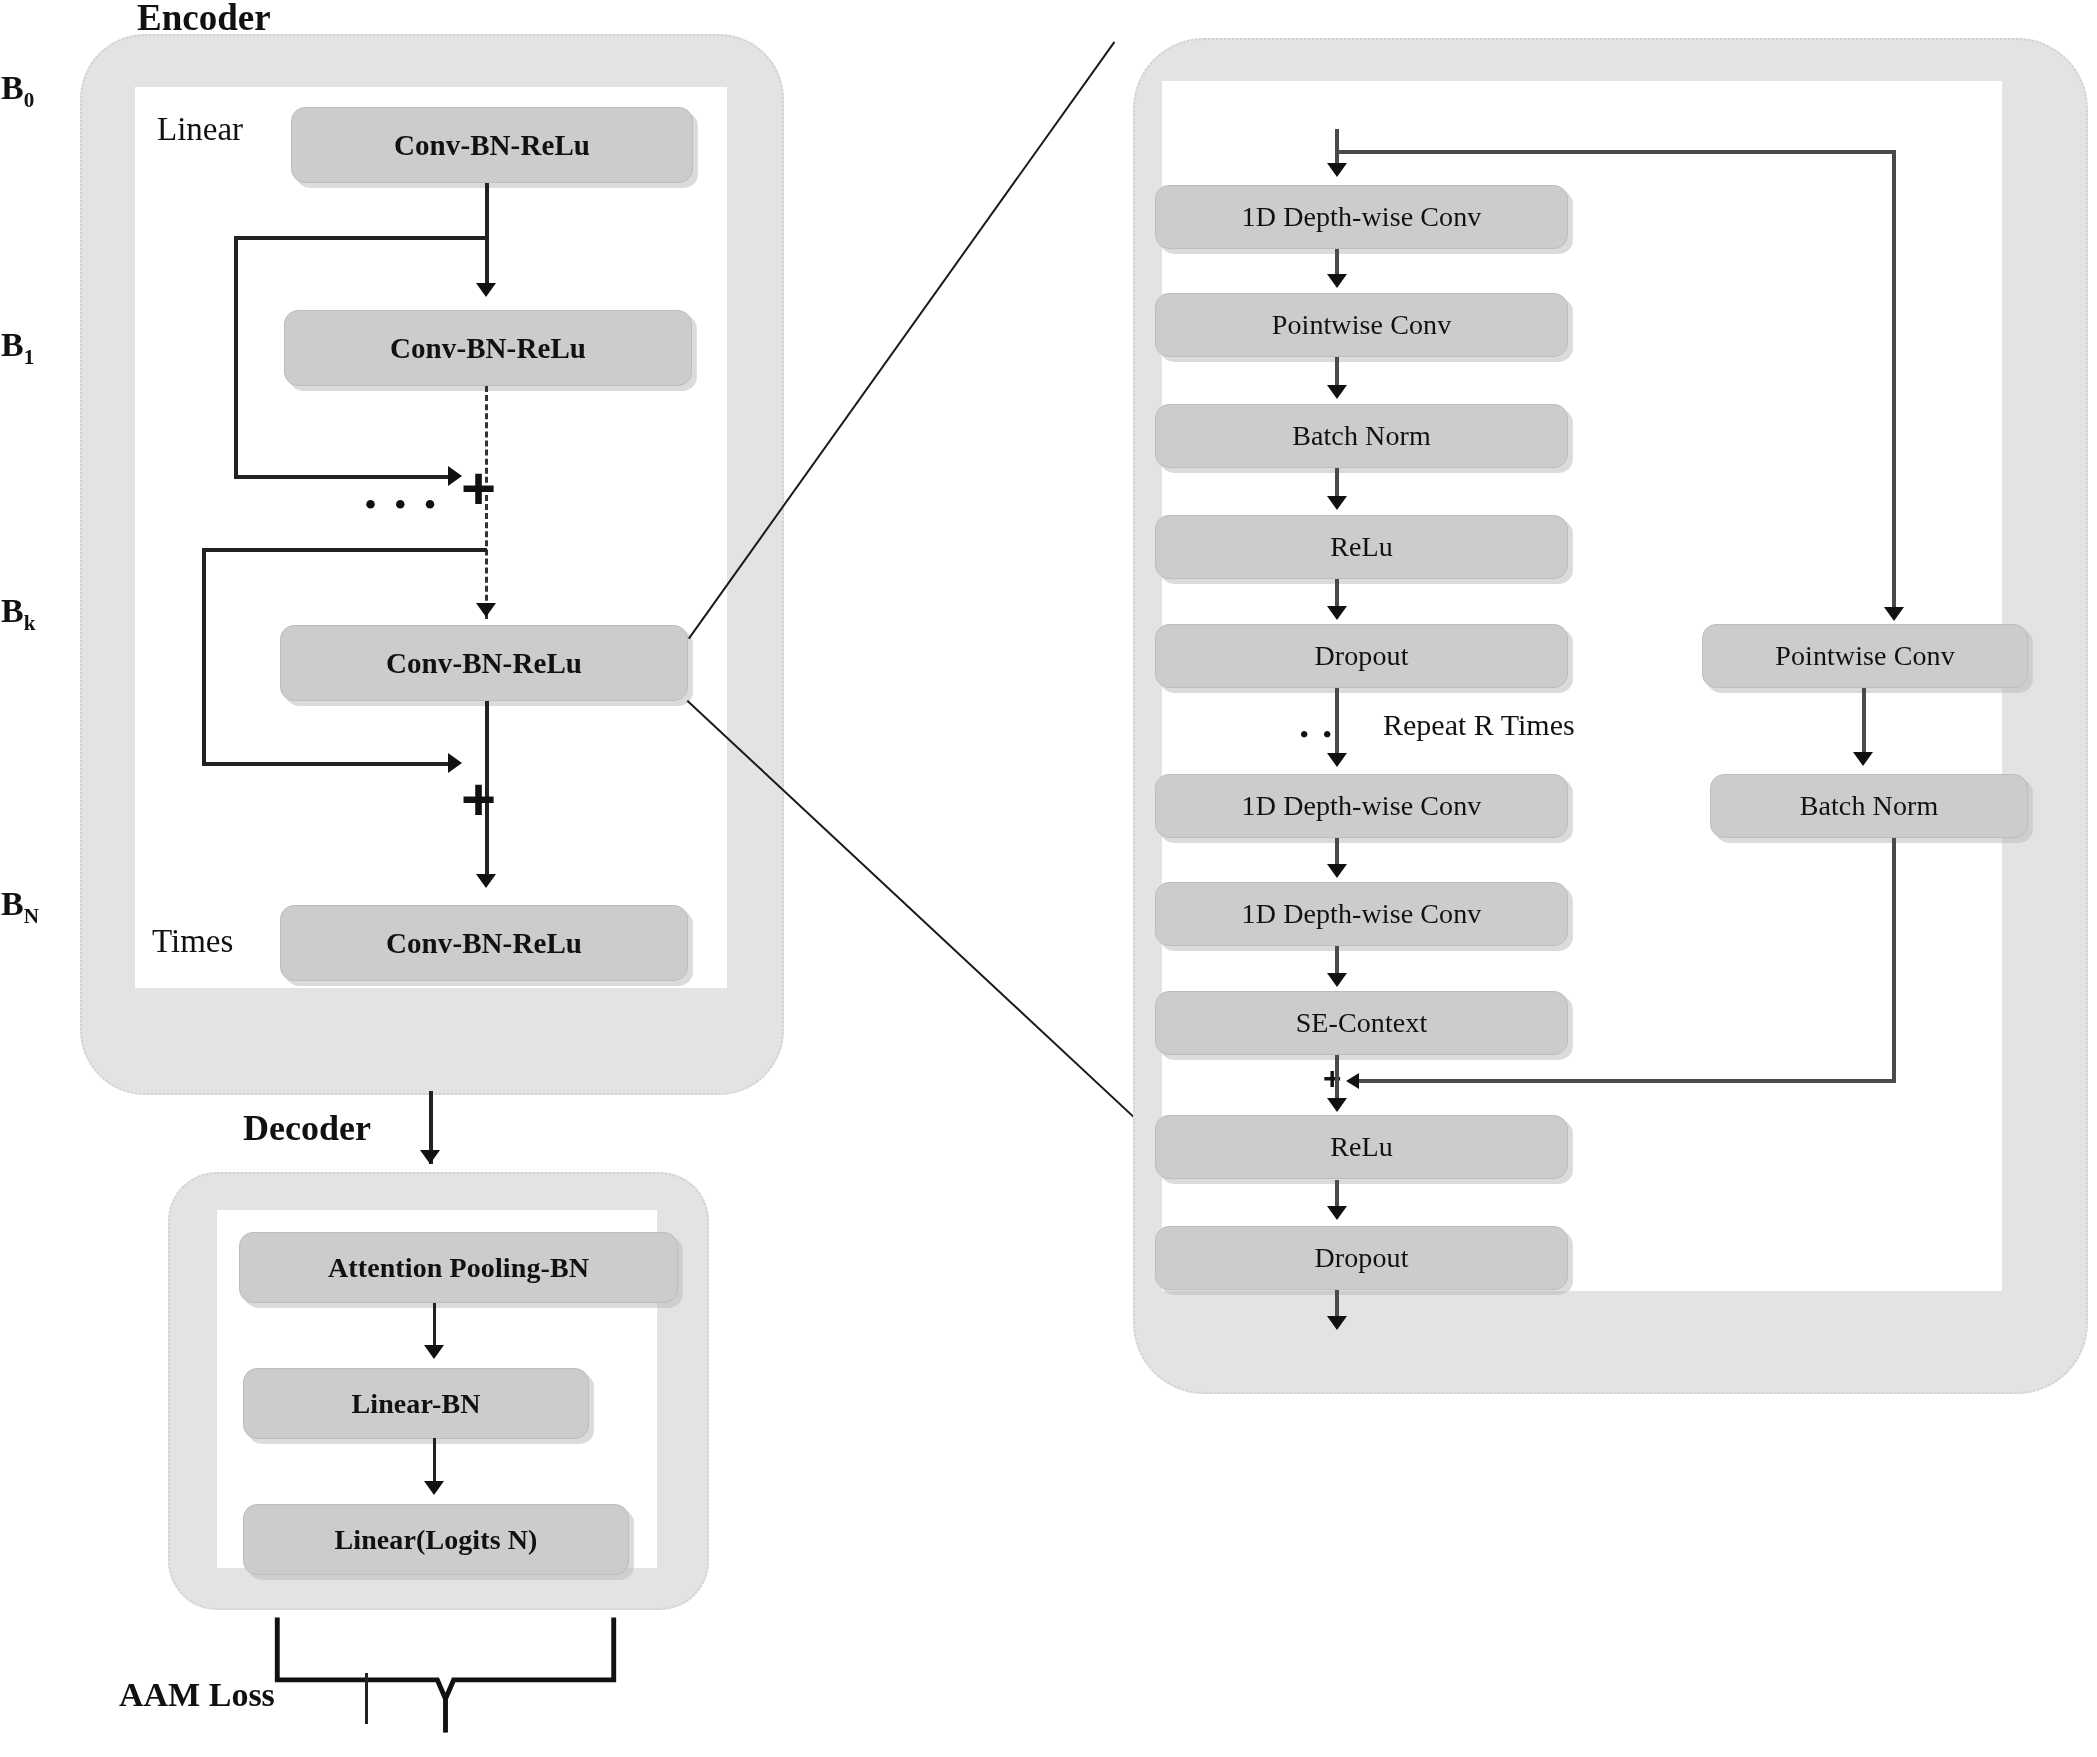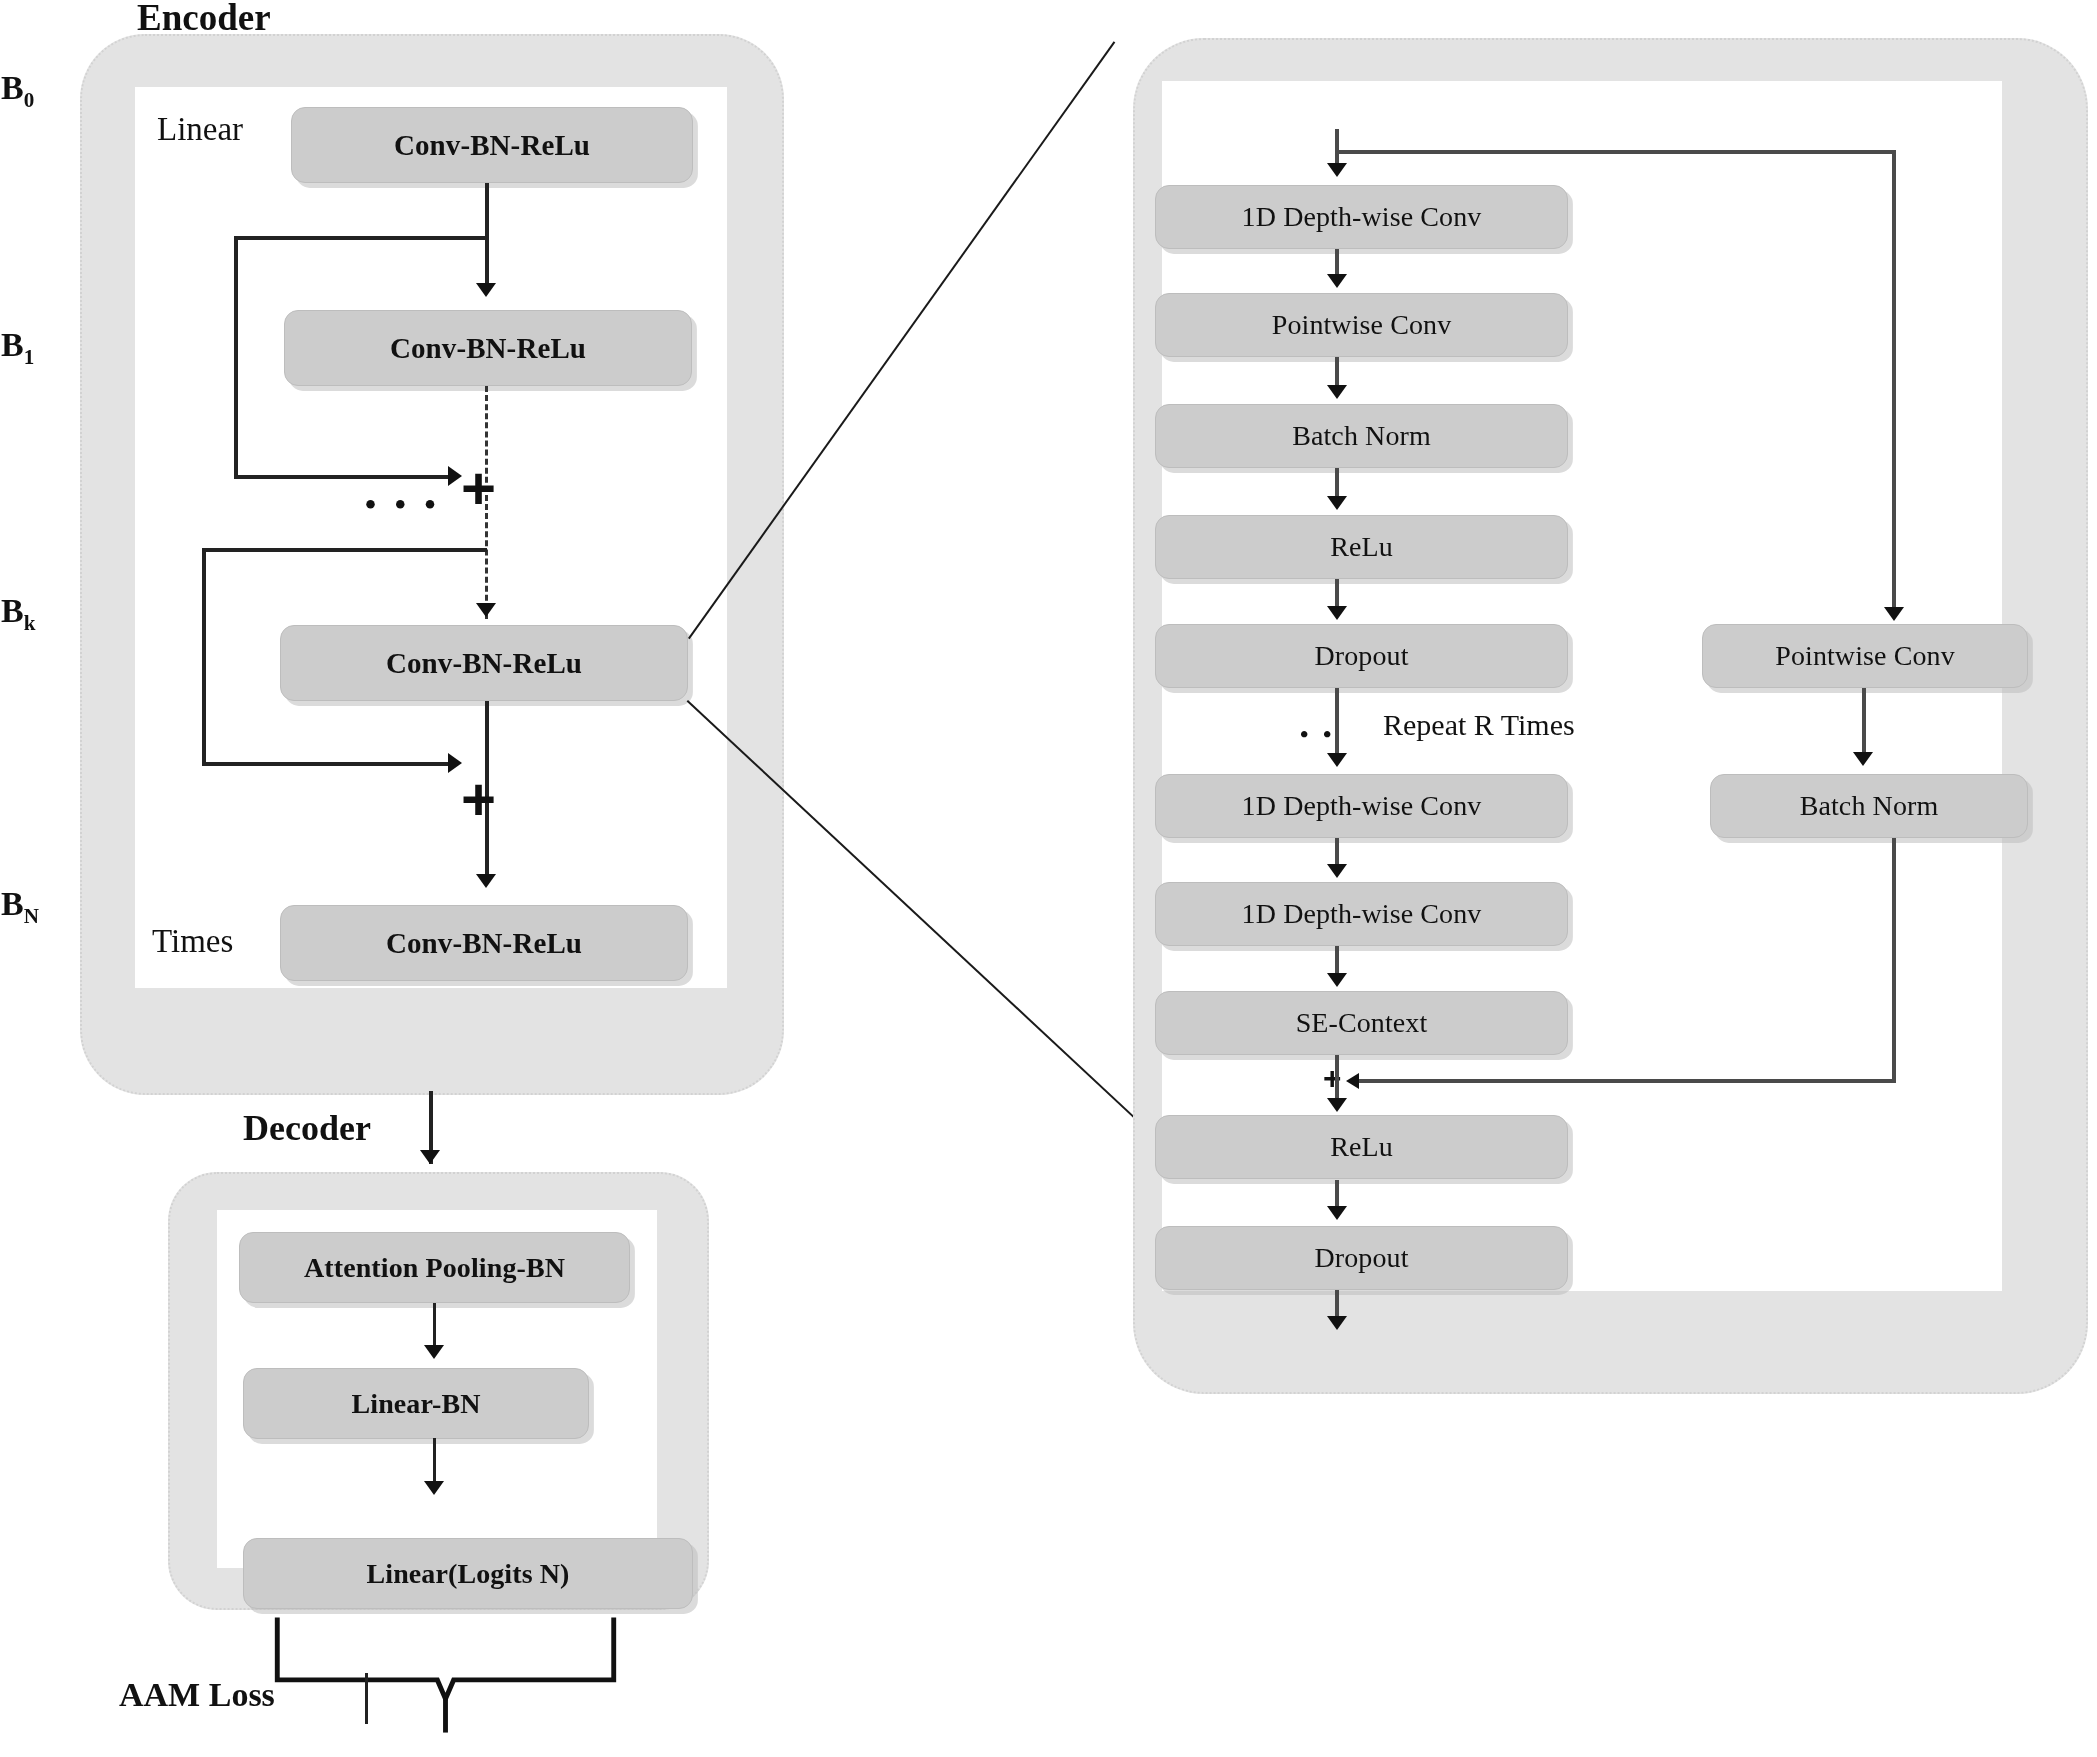--- a/index.html
+++ b/index.html
@@ -164,27 +164,27 @@
   <div class="arrow-d" style="left:476px;top:874px;"></div>
 
   <div class="ln" style="left:429px;top:1091px;width:3.8px;height:73px;"></div>
   <div class="arrow-d" style="left:420px;top:1150px;"></div>
 
   <div class="lbl serifbold" style="left:243px;top:1107px;font-size:36px;">Decoder</div>
 
   <div class="panel-outer" style="left:168px;top:1172px;width:537px;height:434px;border-radius:49px;"></div>
   <div class="panel-inner" style="left:217px;top:1210px;width:440px;height:358px;"></div>
 
-  <div class="blk" style="left:239px;top:1232px;width:391px;height:71px;font-size:28px;">
+  <div class="blk" style="left:239px;top:1232px;width:439px;height:71px;font-size:28px;">
     <span>Attention Pooling-BN</span>
   </div>
   <div class="blk" style="left:243px;top:1368px;width:346px;height:71px;font-size:28px;">
     <span>Linear-BN</span>
   </div>
-  <div class="blk" style="left:243px;top:1504px;width:450px;height:71px;font-size:28px;margin-top:34px;">
+  <div class="blk" style="left:243px;top:1504px;width:386px;height:71px;font-size:28px;">
     <span>Linear(Logits N)</span>
   </div>
 
   <div class="ln" style="left:433px;top:1303px;width:3.3px;height:48px;"></div>
   <div class="arrow-d" style="left:424px;top:1345px;"></div>
 
   <div class="ln" style="left:433px;top:1438px;width:3.3px;height:48px;"></div>
   <div class="arrow-d" style="left:424px;top:1481px;"></div>
 
   <svg class="brace" style="left:261px;top:1612px;" width="369" height="125" viewBox="0 0 680 230">

